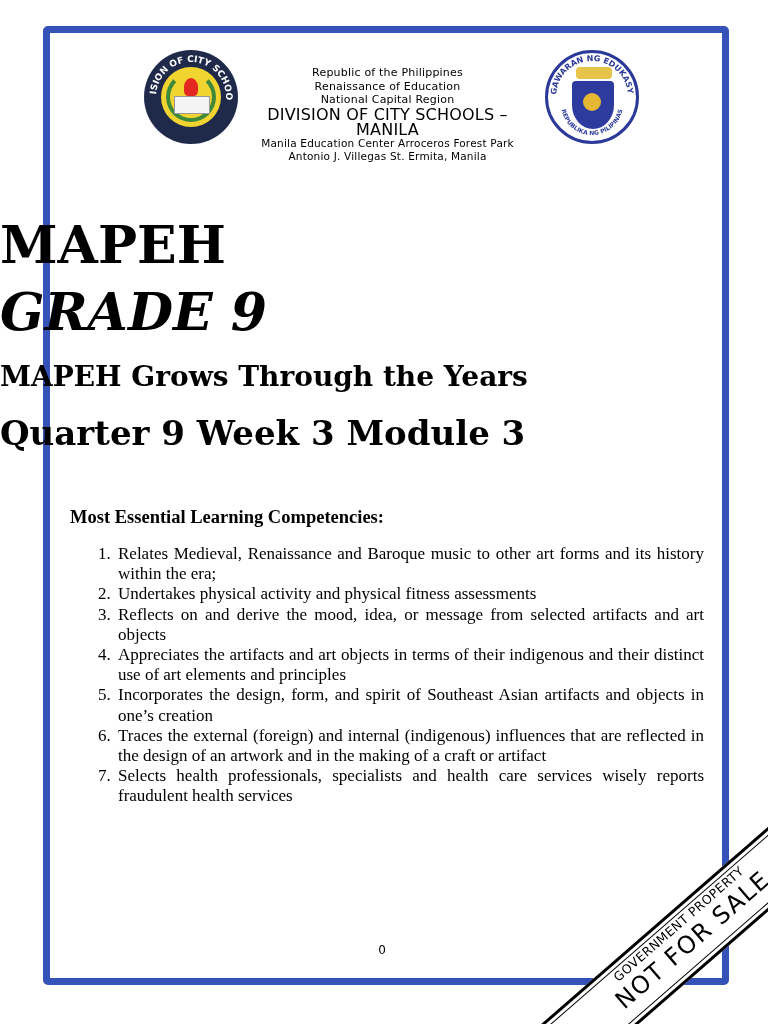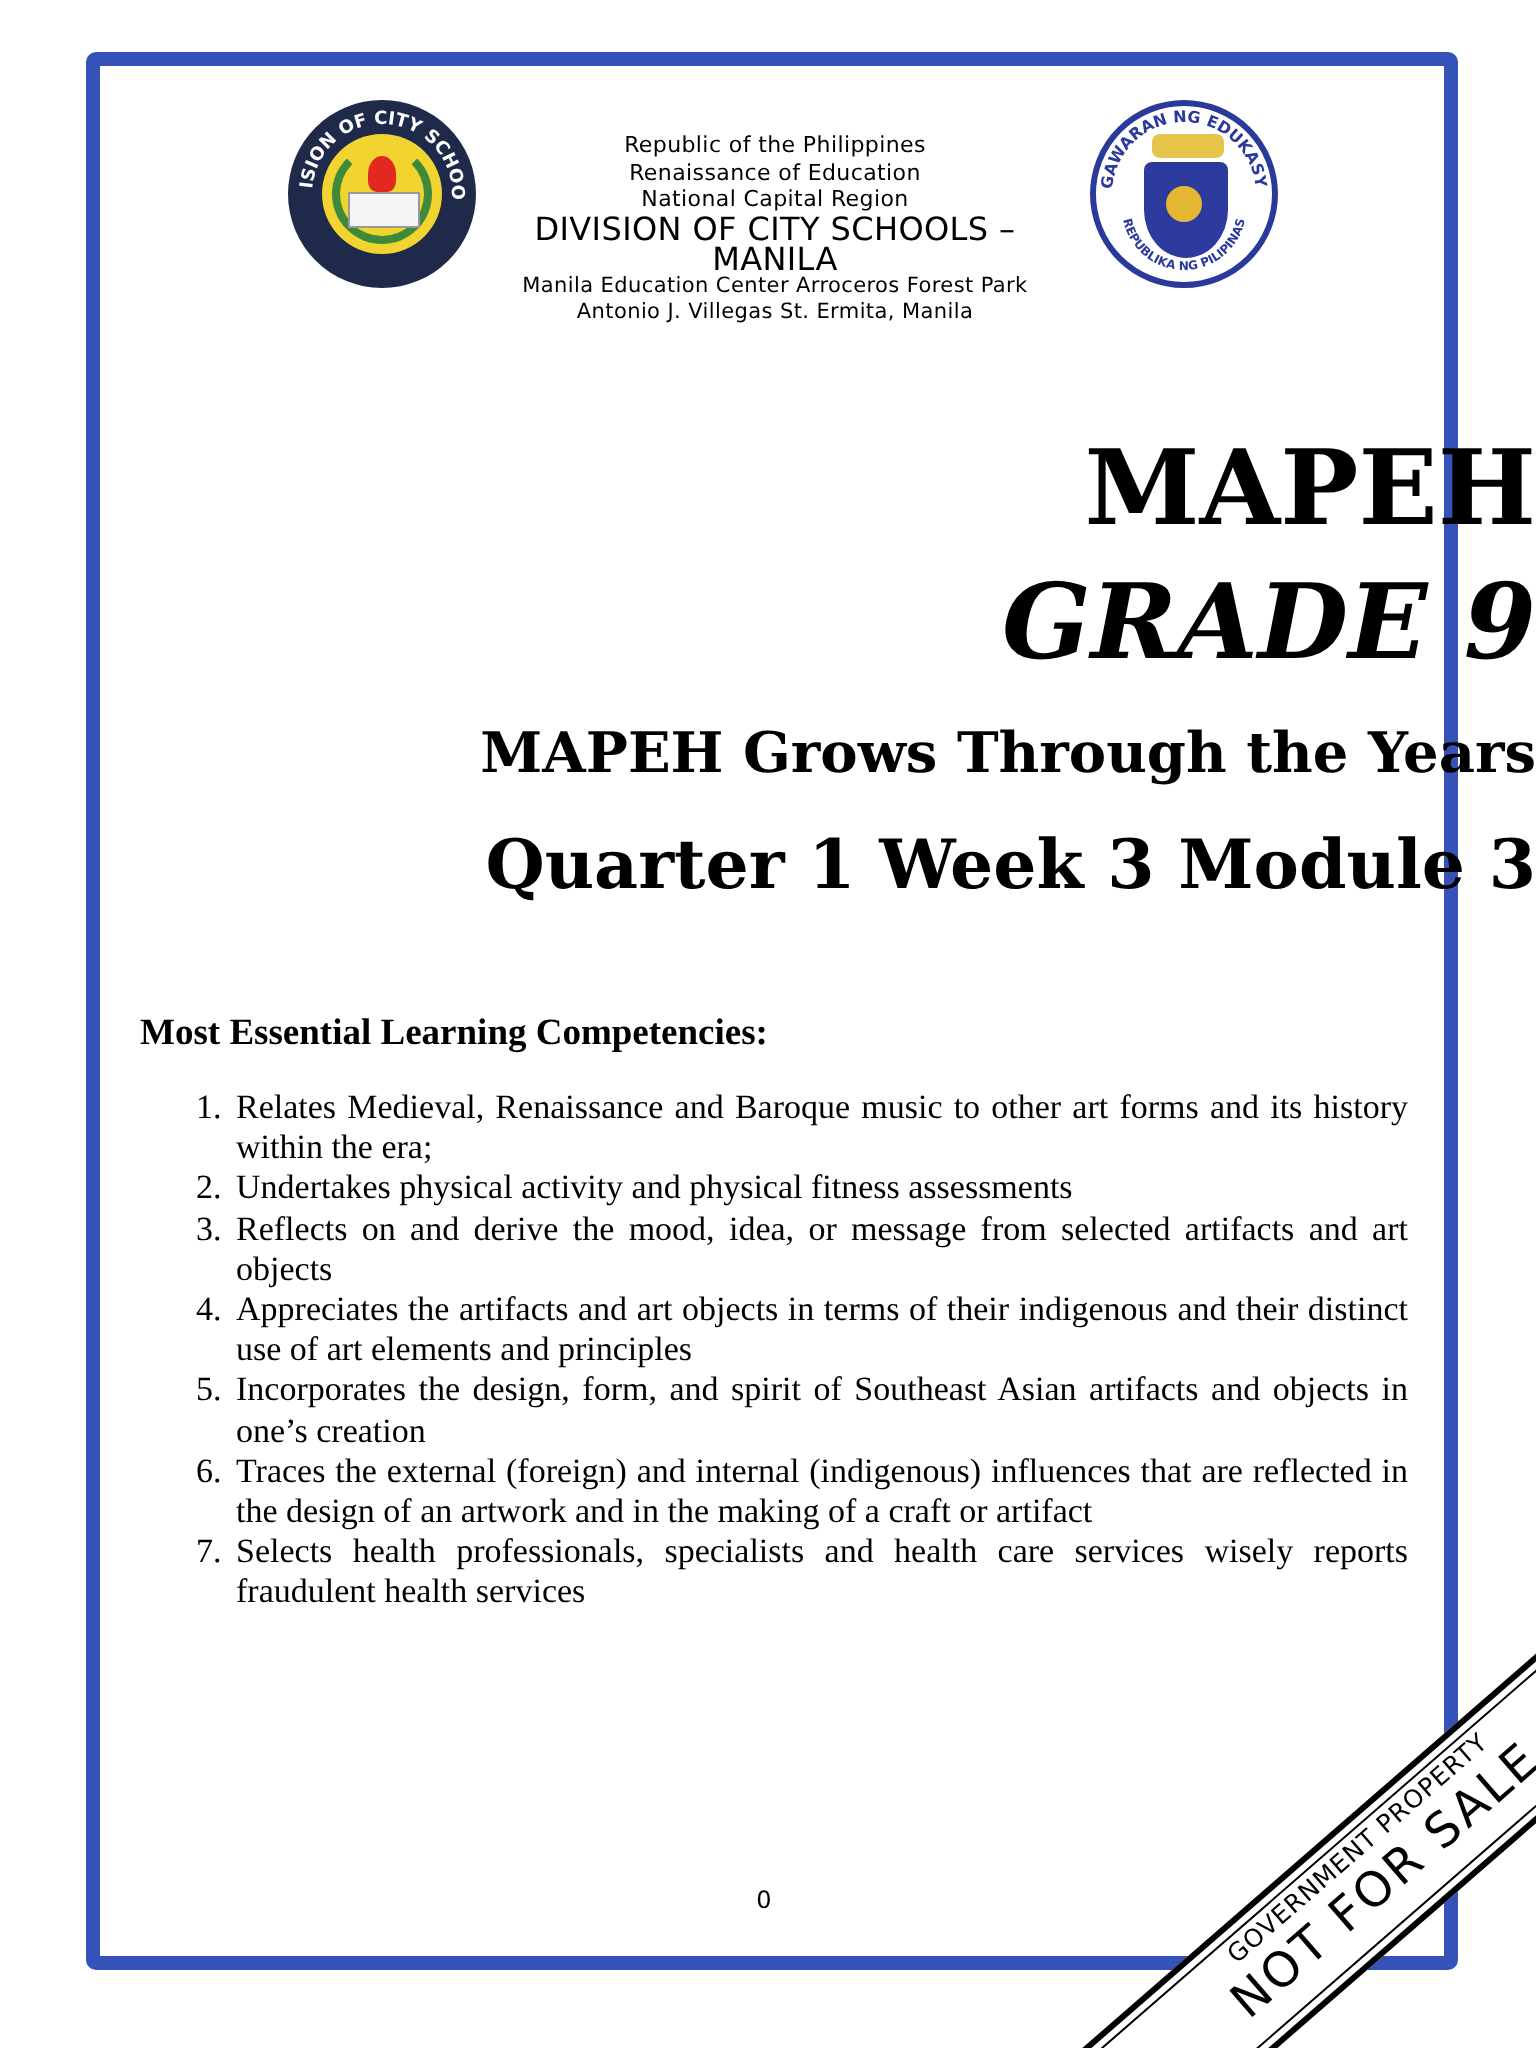--- a/index.html
+++ b/index.html
@@ -15,21 +15,21 @@
   .logo-right { left:545px; top:50px; background:#fff; border:3px solid #2b3a9a; box-sizing:border-box; }
   .logo-right .ring-text { position:absolute; left:-3px; top:-3px; width:94px; height:94px; }
   .logo-right .shield { position:absolute; left:24px; top:28px; width:42px; height:48px; background:#2e3b9e; border-radius:4px 4px 50% 50%; }
   .logo-right .sun { position:absolute; left:35px; top:40px; width:18px; height:18px; border-radius:50%; background:#e6b733; }
   .logo-right .crest { position:absolute; left:28px; top:14px; width:36px; height:12px; background:#e6c44a; border-radius:4px; }
 
   .header { position:absolute; left:240px; top:66px; width:295px; text-align:center; font-family:"DejaVu Sans", sans-serif; font-size:11px; line-height:13.5px; letter-spacing:0.2px; }
   .header .big { font-size:16px; line-height:15px; }
   .header .small { font-size:10.5px; }
 
-  .title { position:absolute; left:0; width:768px; text-align:right; font-weight:bold; font-family:"DejaVu Serif", serif; }
+  .title { position:absolute; left:0; width:768px; text-align:left; font-weight:bold; font-family:"DejaVu Serif", serif; }
   .t1 { top:215px; font-size:52px; line-height:60px; }
   .t2 { top:282px; font-size:52px; line-height:60px;font-style:italic; }
   .t3 { top:358px; font-size:28px; line-height:38px; }
   .t4 { top:410px; font-size:34px; line-height:46px; }
 
   .mel-head { position:absolute; left:70px; top:507px; font-size:18.5px; font-weight:bold; font-family:Liberation Serif, serif; }
   .mel-list { position:absolute; left:98px; top:544px; width:606px; margin:0; padding:0; list-style:none; font-family:"Liberation Serif", serif; font-size:17px; line-height:20.2px; }
   .mel-list li { position:relative; padding-left:20px; text-align:justify; }
   .mel-list li .num { position:absolute; left:0; top:0; }
 
@@ -79,21 +79,21 @@
   <div>Renaissance of Education</div>
   <div>National Capital Region</div>
   <div class="big">DIVISION OF CITY SCHOOLS – MANILA</div>
   <div class="small">Manila Education Center Arroceros Forest Park</div>
   <div class="small">Antonio J. Villegas St. Ermita, Manila</div>
 </div>
 
 <div class="title t1">MAPEH</div>
 <div class="title t2">GRADE 9</div>
 <div class="title t3">MAPEH Grows Through the Years</div>
-<div class="title t4">Quarter 1 Week 3 Module 3</div>
+<div class="title t4">Quarter 9 Week 3 Module 3</div>
 
 <div class="mel-head">Most Essential Learning Competencies:</div>
 <ol class="mel-list">
   <li><span class="num">1.</span><span>Relates Medieval, Renaissance and Baroque music to other art forms and its history within the era;</span></li>
   <li><span class="num">2.</span><span>Undertakes physical activity and physical fitness assessments</span></li>
   <li><span class="num">3.</span><span>Reflects on and derive the mood, idea, or message from selected artifacts and art objects</span></li>
   <li><span class="num">4.</span><span>Appreciates the artifacts and art objects in terms of their indigenous and their distinct use of art elements and principles</span></li>
   <li><span class="num">5.</span><span>Incorporates the design, form, and spirit of Southeast Asian artifacts and objects in one’s creation</span></li>
   <li><span class="num">6.</span><span>Traces the external (foreign) and internal (indigenous) influences that are reflected in the design of an artwork and in the making of a craft or artifact</span></li>
   <li><span class="num">7.</span><span>Selects health professionals, specialists and health care services wisely reports fraudulent health services</span></li>

